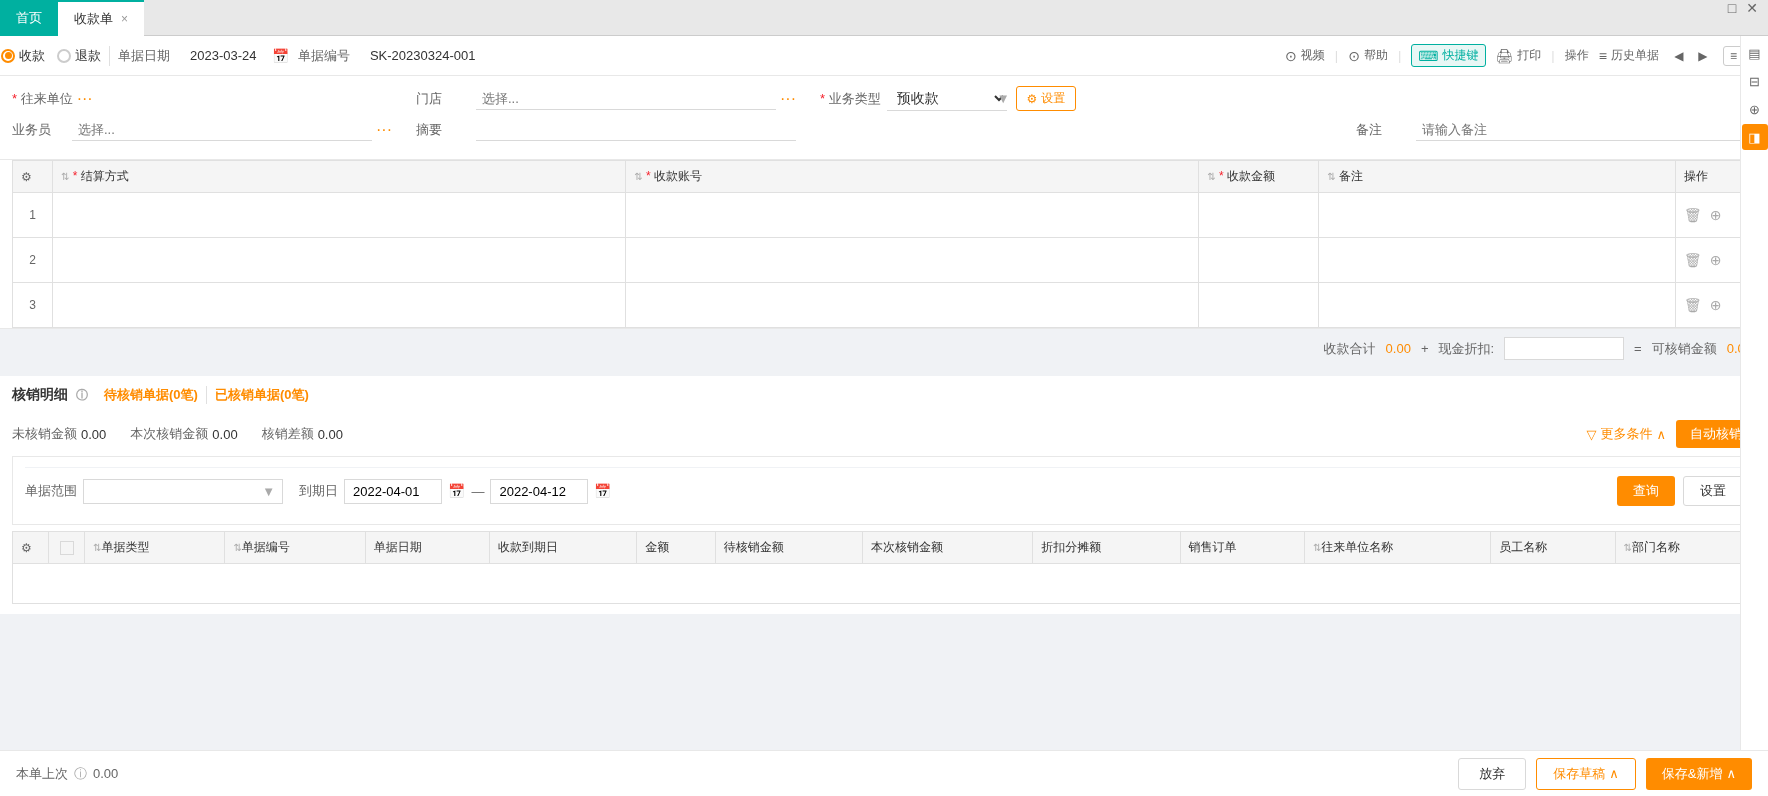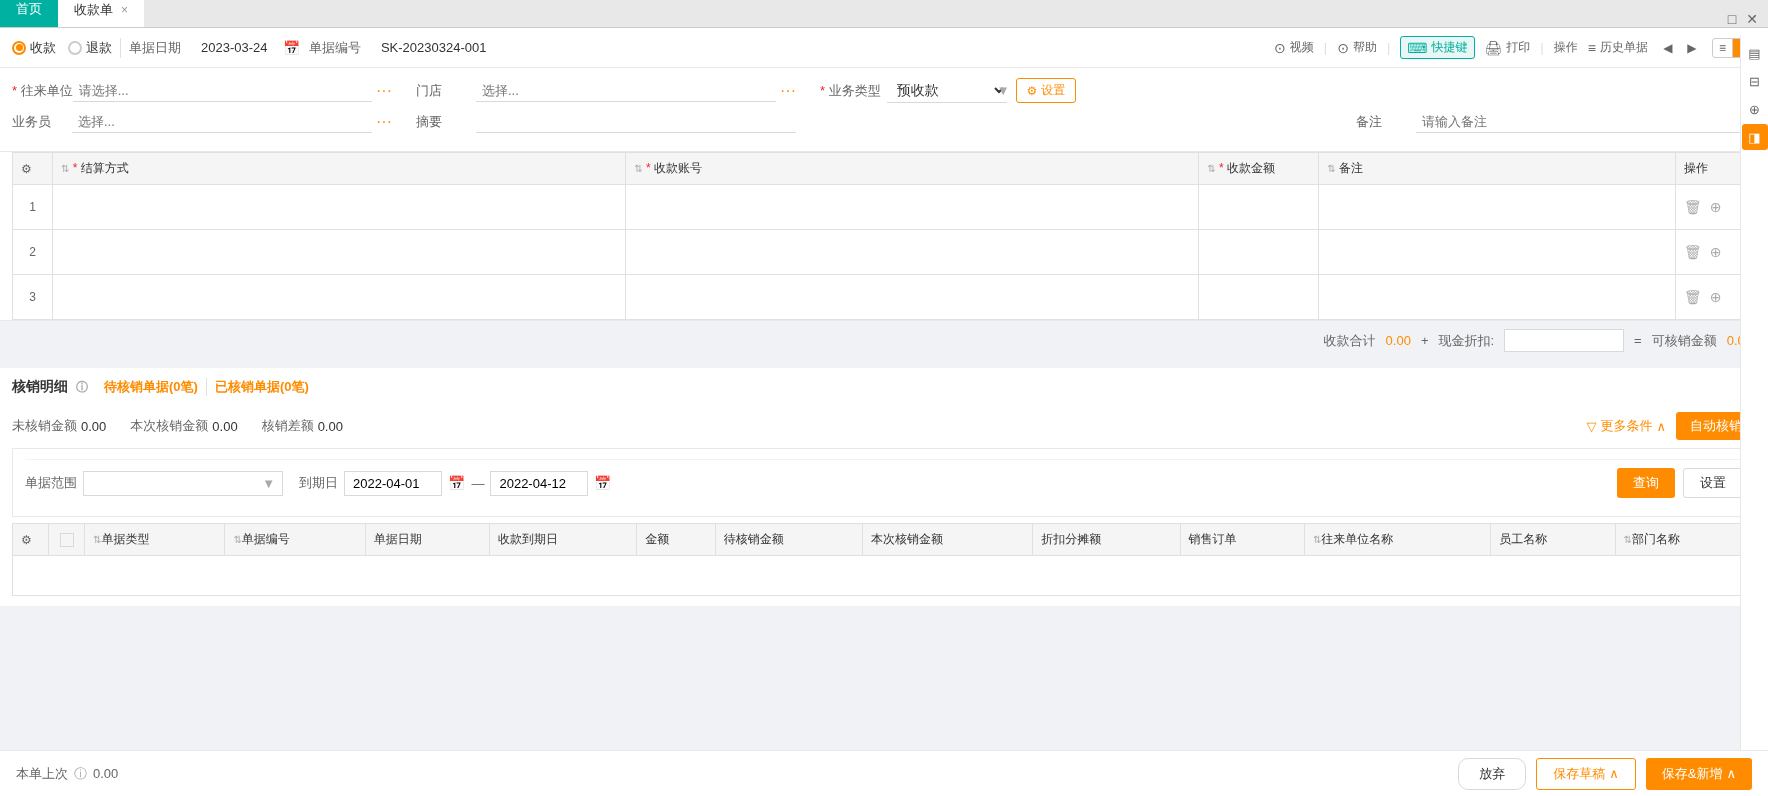--- a/index.html
+++ b/index.html
@@ -1,28 +1,28 @@
 <!DOCTYPE html>
 <html><head>
   <meta charset="utf-8">
   <style>
     * { box-sizing: border-box; margin: 0; padding: 0; }
     body { font-family: 'Microsoft YaHei', sans-serif; font-size: 13px; background: #f0f2f5; color: #333; width: 1768px; min-height: 796px; overflow: hidden; }
     
     
-    .tab-bar { display: flex; align-items: flex-end; background: #e8e8e8; height: 28px; border-bottom: 1px solid #ccc; }
+    .tab-bar { display: flex; align-items: flex-start; background: #e8e8e8; height: 36px; border-bottom: 1px solid #ccc; }
     .tab-item { padding: 0 16px; height: 36px; display: flex; align-items: center; cursor: pointer; font-size: 13px; color: #555; background: #e8e8e8; }
     .tab-item.active { background: #fff; color: #333; border-top: 2px solid #00b0a0; }
     .tab-close { margin-left: 8px; color: #999; cursor: pointer; font-size: 12px; }
     .tab-home { background: #00b0a0; color: #fff; }
     .tab-bar-right { margin-left: auto; display: flex; align-items: center; padding-right: 10px; gap: 10px; }
     .tab-bar-right span { color: #666; cursor: pointer; font-size: 14px; }
     
     
-    .toolbar { display: flex; align-items: center; padding: 8px 12px; border-bottom: 1px solid #e8e8e8; gap: 8px; background: #fff; }
+    .toolbar { display: flex; align-items: center; padding: 8px 1px; border-bottom: 1px solid #e8e8e8; gap: 8px; background: #fff; }
     .radio-group { display: flex; align-items: center; gap: 12px; }
     .radio-item { display: flex; align-items: center; gap: 4px; cursor: pointer; }
     .radio-dot { width: 14px; height: 14px; border-radius: 50%; border: 2px solid #ccc; display: flex; align-items: center; justify-content: center; }
     .radio-dot.active { border-color: #ff8c00; }
     .radio-dot.active::after { content: ''; width: 7px; height: 7px; background: #ff8c00; border-radius: 50%; }
     .toolbar-divider { width: 1px; height: 20px; background: #e0e0e0; }
     .toolbar-field { display: flex; align-items: center; gap: 6px; }
     .toolbar-label { color: #666; white-space: nowrap; }
     .toolbar-value { color: #333; font-weight: 500; }
     .toolbar-icon { color: #ff8c00; cursor: pointer; font-size: 14px; }
@@ -103,21 +103,21 @@
     .bottom-table th { background: #f5f5f5; border: 1px solid #e0e0e0; padding: 7px 8px; text-align: left; font-weight: 500; color: #333; font-size: 12px; white-space: nowrap; }
     .bottom-table td { border: 1px solid #e0e0e0; padding: 7px 8px; font-size: 12px; }
     .checkbox-cell { display: flex; align-items: center; justify-content: center; }
     .checkbox { width: 14px; height: 14px; border: 1px solid #d9d9d9; cursor: pointer; }
 
     
     .footer { position: fixed; bottom: 0; left: 0; width: 1768px; height: 46px; background: #fff; border-top: 1px solid #e8e8e8; display: flex; align-items: center; padding: 0 16px; gap: 16px; z-index: 100; }
     .footer-left { display: flex; align-items: center; gap: 6px; color: #666; font-size: 13px; }
     .footer-left .info-icon { color: #aaa; cursor: pointer; }
     .footer-btns { margin-left: auto; display: flex; gap: 10px; }
-    .btn-abandon { background: #fff; color: #333; border: 1px solid #d9d9d9; padding: 6px 20px; border-radius: 10px; cursor: pointer; font-size: 13px; }
+    .btn-abandon { background: #fff; color: #333; border: 1px solid #d9d9d9; padding: 6px 20px; border-radius: 3px; cursor: pointer; font-size: 13px; }
     .btn-draft { background: #fff; color: #ff8c00; border: 1px solid #ff8c00; padding: 6px 16px; border-radius: 3px; cursor: pointer; font-size: 13px; display: flex; align-items: center; gap: 4px; }
     .btn-save-new { background: #ff8c00; color: #fff; border: none; padding: 6px 16px; border-radius: 3px; cursor: pointer; font-size: 13px; display: flex; align-items: center; gap: 4px; }
     
     
     .right-sidebar { position: fixed; right: 0; top: 36px; width: 28px; background: #fff; border-left: 1px solid #e8e8e8; display: flex; flex-direction: column; align-items: center; padding-top: 4px; gap: 2px; z-index: 50; height: calc(100% - 82px); }
     .sidebar-icon { width: 26px; height: 26px; display: flex; align-items: center; justify-content: center; cursor: pointer; color: #666; font-size: 13px; }
     .sidebar-icon.active { background: #ff8c00; color: #fff; border-radius: 3px; }
   </style>
 </head>
 <body>
@@ -196,21 +196,20 @@
       <div class="view-btn active">⊞</div>
     </div>
   </div>
 </div>
 
 <div class="form-area">
   <div class="form-row">
 
     <div class="form-field" style="max-width:380px;">
       <span class="form-field-label required">往来单位</span>
-      <input class="form-input" type="text" placeholder="请选择..." style="">
       <span class="more-btn">···</span>
     </div>
     <div class="form-separator"></div>
 
     <div class="form-field" style="max-width:380px;">
       <span class="form-field-label">门店</span>
       <input class="form-input" type="text" placeholder="选择..." style="">
       <span class="more-btn">···</span>
     </div>
     <div class="form-separator"></div>

